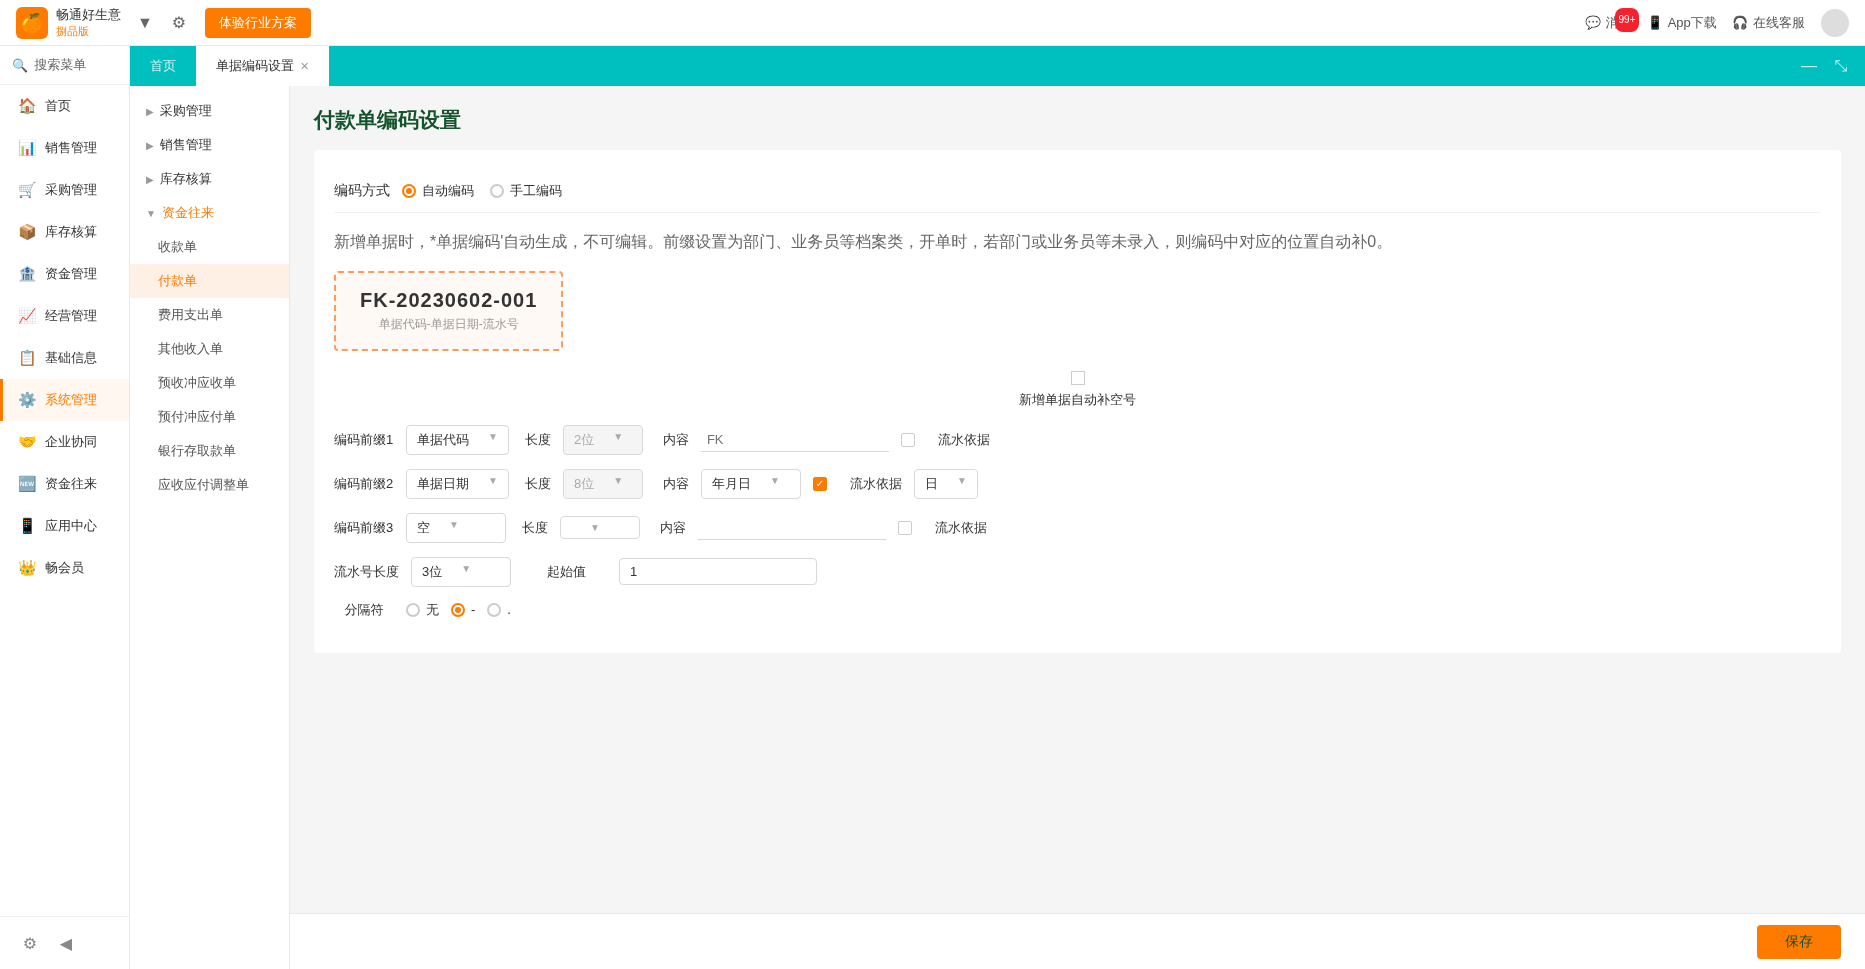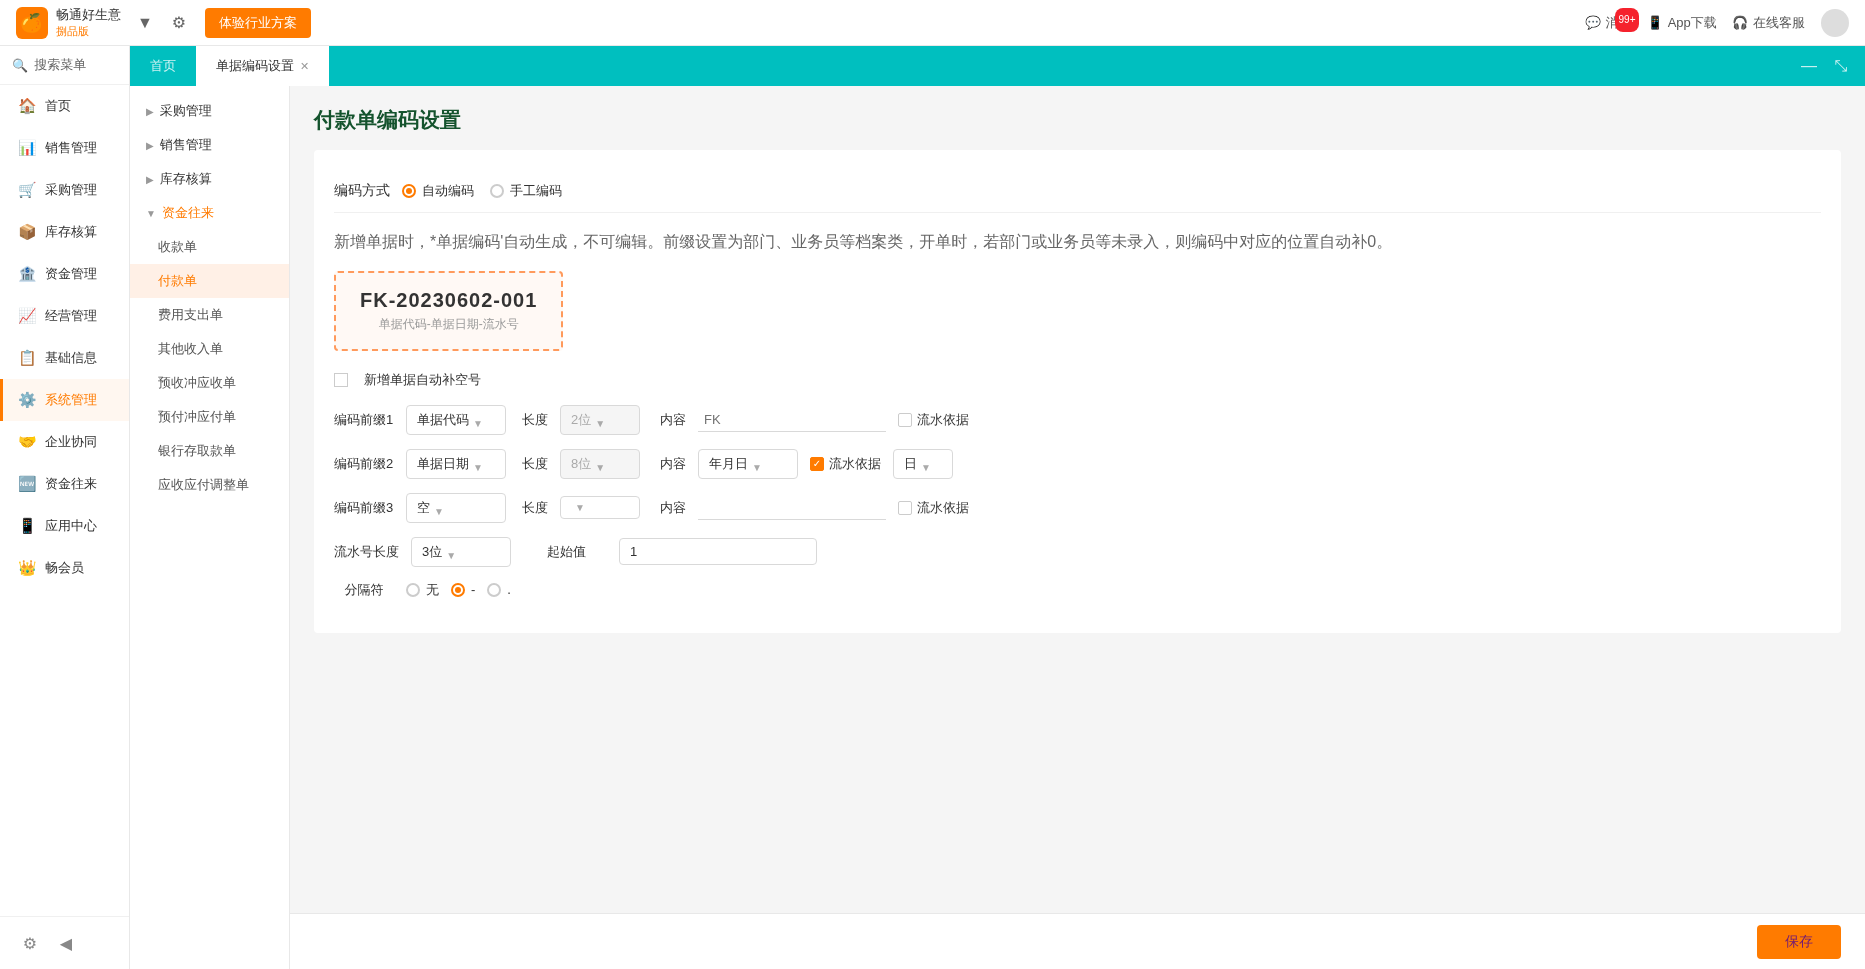--- a/index.html
+++ b/index.html
@@ -115,55 +115,55 @@
       border-radius: 4px;
       padding: 16px 24px;
       display: inline-block;
       margin-bottom: 20px;
       text-align: center;
     }
     .preview-code { font-size: 20px; font-weight: 700; color: #333; letter-spacing: 1px; }
     .preview-desc { font-size: 12px; color: #999; margin-top: 4px; }
 
     
-    .checkbox-row { display: flex; align-items: center; gap: 16px; margin-bottom: 16px; font-size: 13px; color: #333; }
+    .checkbox-row { display: flex; align-items: center; gap: 6px; margin-bottom: 16px; font-size: 13px; color: #333; flex-direction: column; }
     .checkbox-box { width: 14px; height: 14px; border: 1px solid #ccc; display: flex; align-items: center; justify-content: center; cursor: pointer; }
 
     
     .form-row { display: flex; align-items: center; gap: 12px; margin-bottom: 14px; }
     .form-label { font-size: 13px; color: #333; min-width: 60px; }
-    .form-select { display: flex; align-items: flex-end; border: 1px solid #d9d9d9; border-radius: 4px; padding: 5px 10px; font-size: 13px; color: #333; background: #fff; cursor: pointer; min-width: 100px; gap: 4px; }
+    .form-select { display: flex; align-items: flex-start; border: 1px solid #d9d9d9; border-radius: 4px; padding: 5px 10px; font-size: 13px; color: #333; background: #fff; cursor: pointer; min-width: 100px; gap: 19px; }
     .form-select-arrow { color: #aaa; font-size: 10px; }
     .form-input { border: 1px solid #d9d9d9; border-radius: 4px; padding: 5px 10px; font-size: 13px; color: #333; background: #fff; min-width: 80px; }
     .form-input.disabled { background: #f5f5f5; color: #aaa; }
     .length-label { font-size: 13px; color: #333; margin-left: 4px; }
     .content-label { font-size: 13px; color: #333; margin-left: 8px; }
     .content-input { border: none; border-bottom: 1px solid #d9d9d9; padding: 4px 6px; font-size: 13px; color: #333; min-width: 60px; }
 
     
-    .cb-inline { display: flex; align-items: center; gap: 5px; font-size: 13px; color: #333; }
+    .cb-inline { display: flex; align-items: center; gap: 23px; font-size: 13px; color: #333; }
     .cb-box { width: 14px; height: 14px; border: 1px solid #ccc; display: flex; align-items: center; justify-content: center; cursor: pointer; border-radius: 2px; }
     .cb-box.checked { background: #ff7b00; border-color: #ff7b00; color: #fff; font-size: 10px; }
 
     
     .sep-row { display: flex; align-items: center; gap: 12px; margin-bottom: 14px; text-align: center; }
     .sep-radio { display: flex; align-items: center; gap: 6px; font-size: 13px; color: #333; cursor: pointer; }
 
     
     .bottom-bar {
       height: 56px;
       background: #fff;
       border-top: 1px solid #e8e8e8;
       display: flex;
       align-items: center;
       justify-content: flex-end;
       padding: 0 24px;
       flex-shrink: 0;
     }
-    .btn-save { background: #ff7b00; color: #701a75; border: none; border-radius: 4px; padding: 8px 28px; font-size: 14px; cursor: pointer; }
+    .btn-save { background: #ff7b00; color: #14532d; border: none; border-radius: 4px; padding: 8px 28px; font-size: 14px; cursor: pointer; }
   </style>
 </head>
 <body>
 
 <div class="topbar">
   <div class="topbar-left">
     <div class="topbar-logo">
       <div class="logo-icon">
         <span>🍊</span>
       </div>

